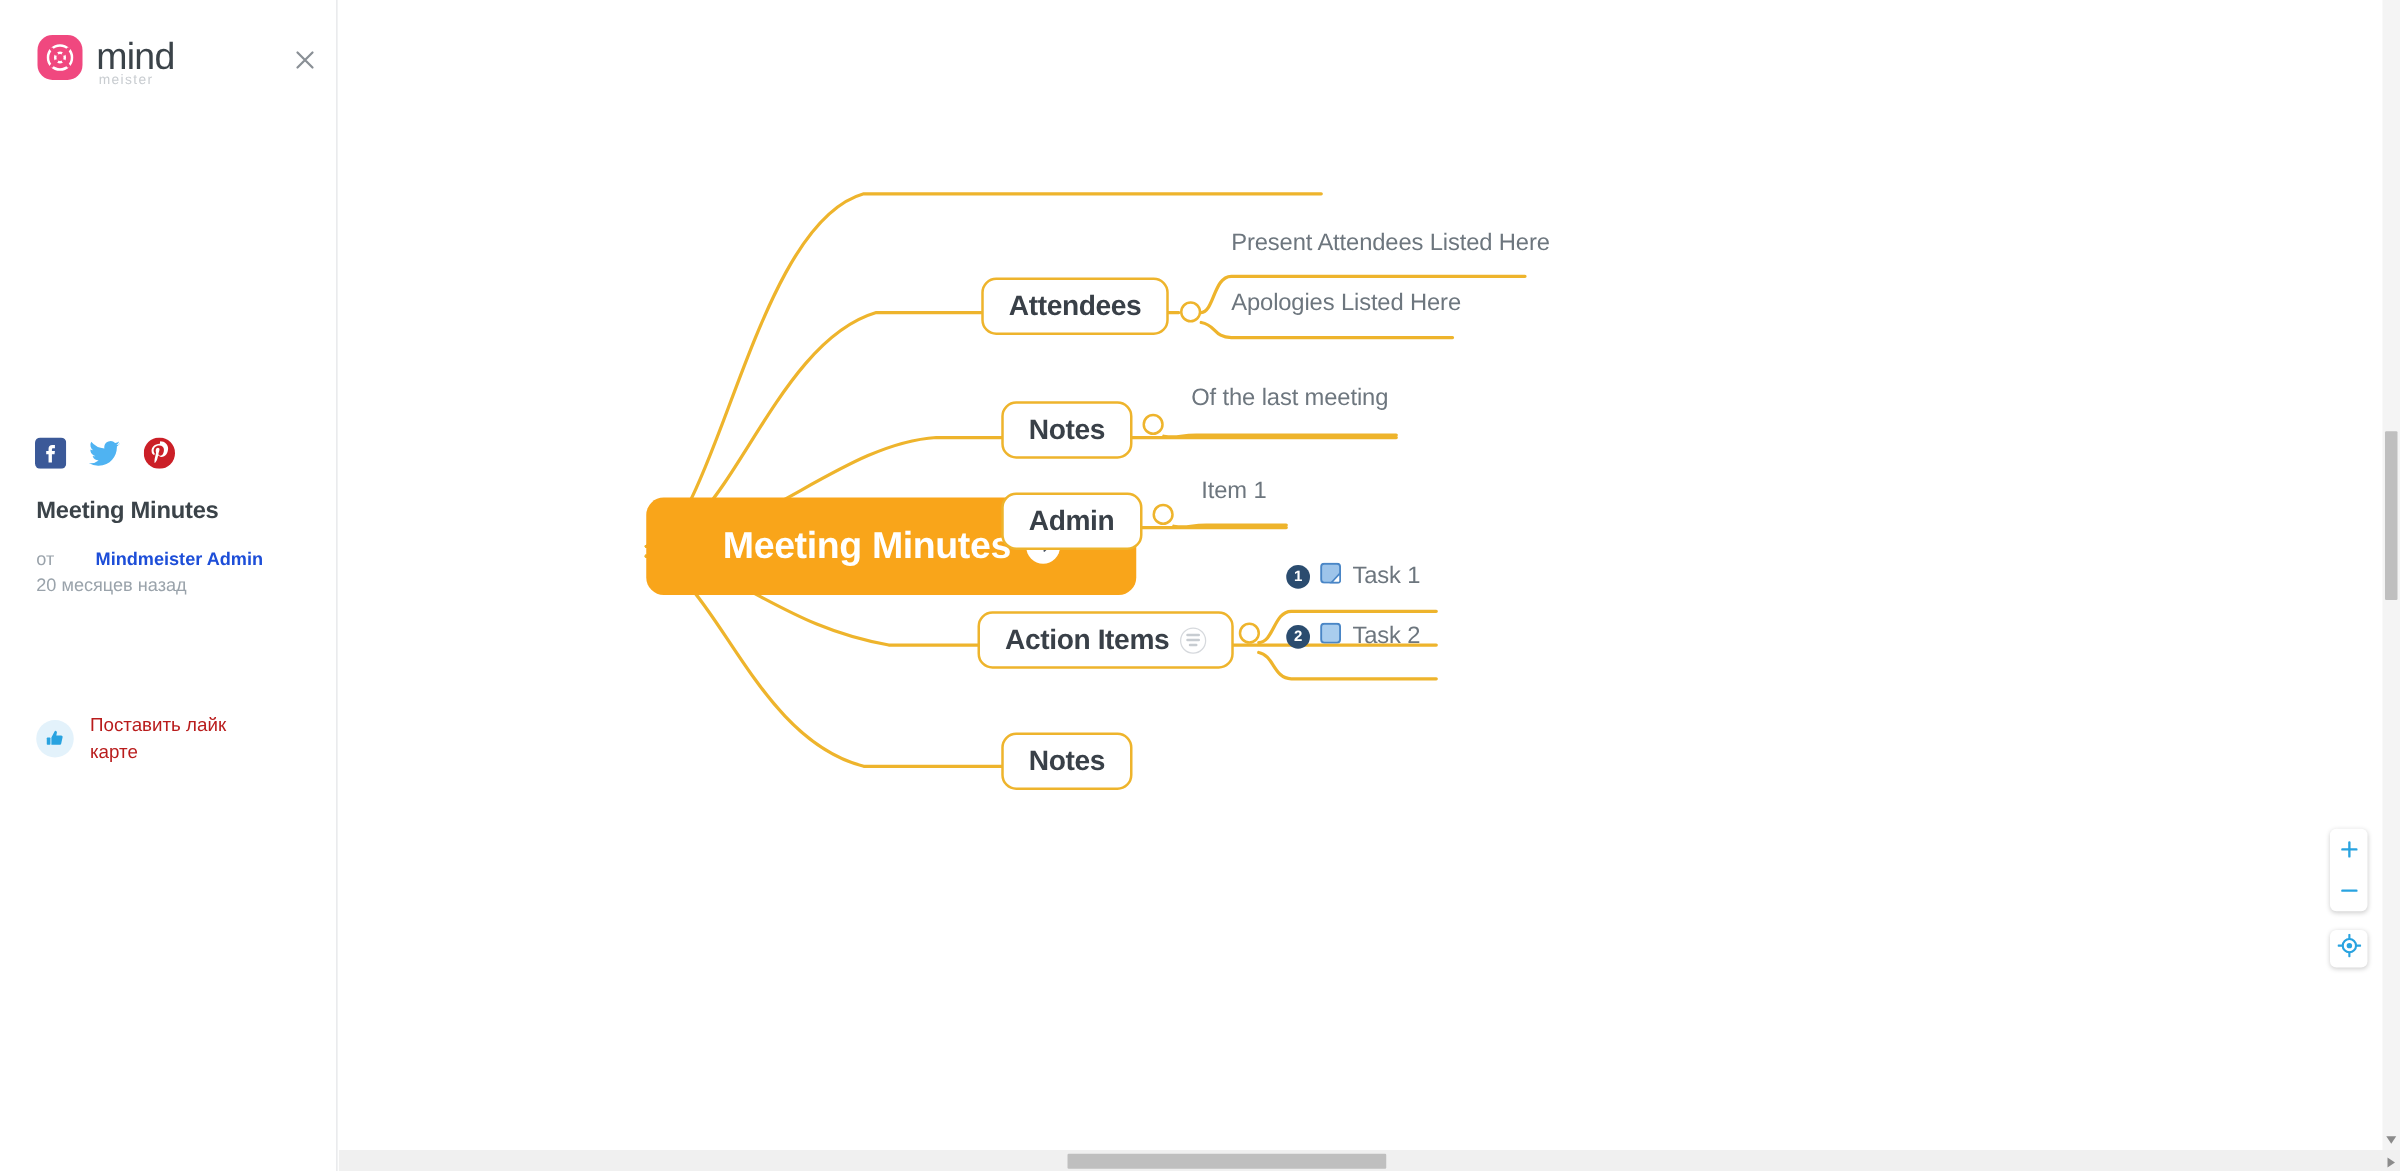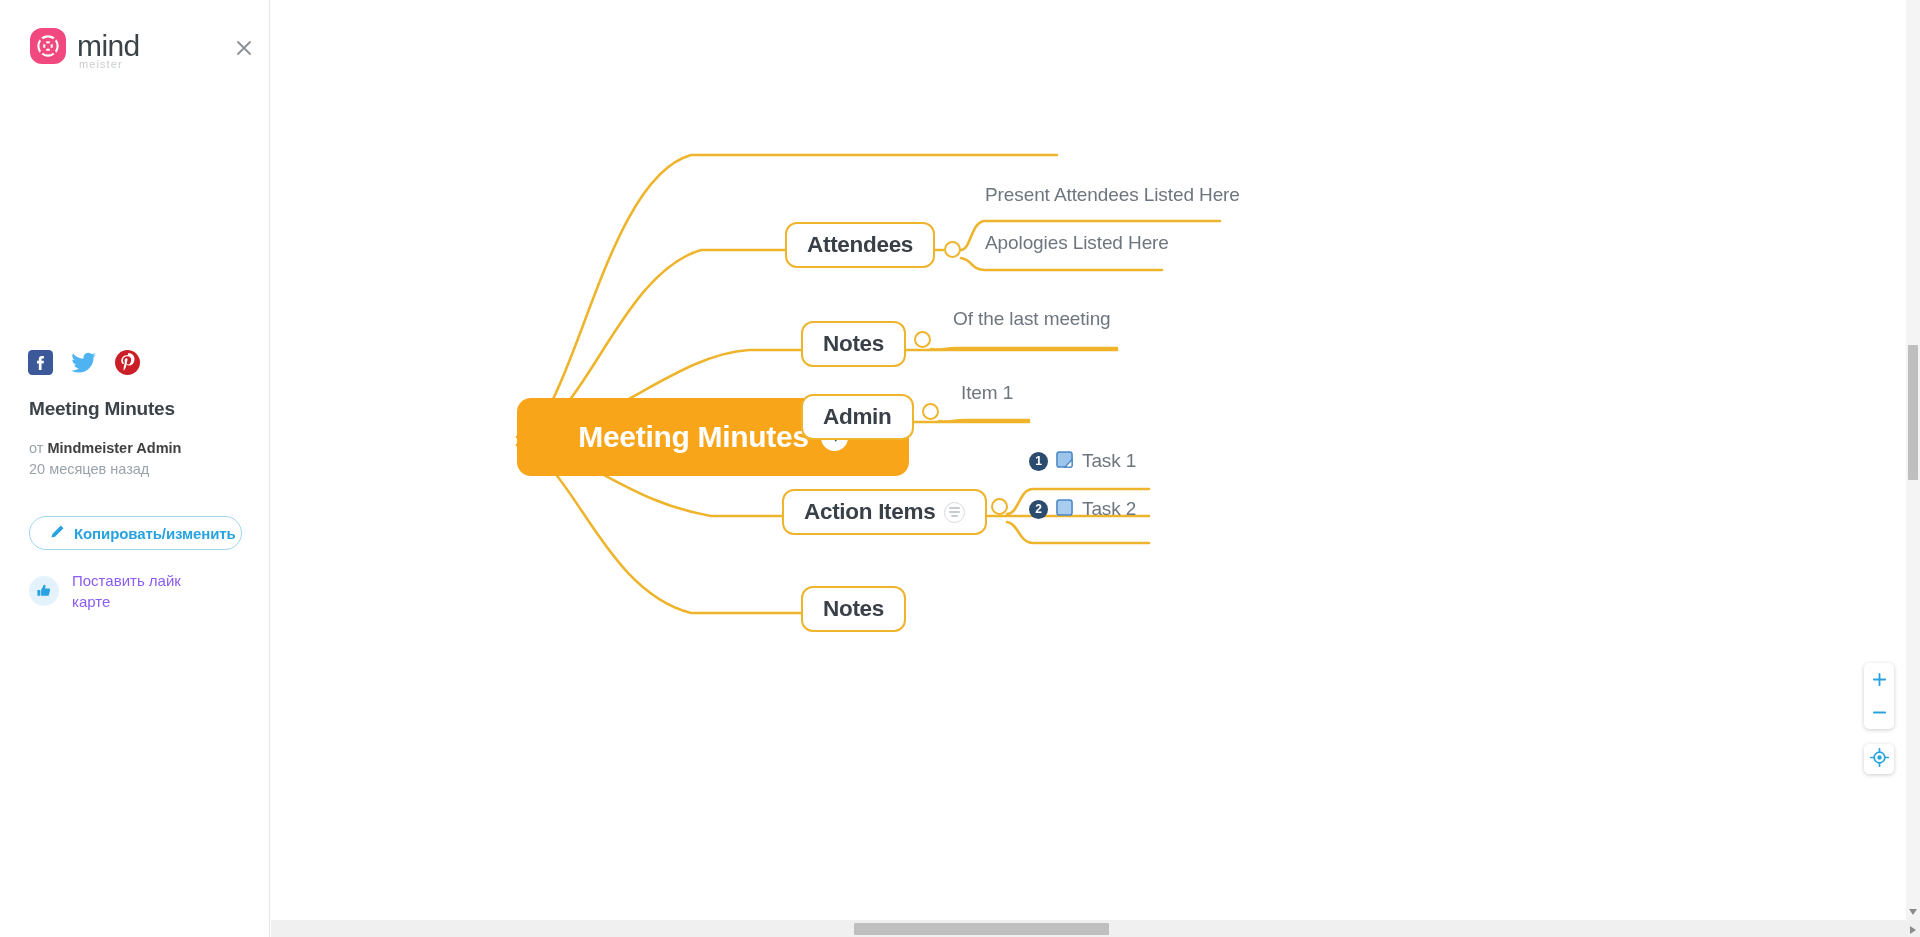--- a/index.html
+++ b/index.html
@@ -46,21 +46,21 @@
   .social-row span { display: block; cursor: pointer; }
 
   .map-title {
     position: absolute; left: 29px; top: 398px;
     font-size: 19px; font-weight: 700; color: #3b4349; letter-spacing: -0.2px;
   }
   .byline {
     position: absolute; left: 29px; top: 438px;
     font-size: 14.5px; color: #9aa3ab; line-height: 21px;
   }
-  .byline b { color: #404040; font-weight: 700; }
+  .byline b { color: #1d4ed8; font-weight: 700; margin-left: 29px; }
   .byline .when { display: block; color: #9aa3ab; }
 
   .copy-btn {
     position: absolute; left: 29px; top: 516px;
     width: 213px; height: 34px;
     border: 1.5px solid #9fd5ef; border-radius: 19px;
     background: #fff;
     display: flex; align-items: center; cursor: pointer;
     overflow: hidden;
   }
@@ -69,21 +69,21 @@
     margin-left: 9px; font-size: 15px; font-weight: 700;
     color: #29a3e0; white-space: nowrap; letter-spacing: -0.1px;
   }
 
   .like-row { position: absolute; left: 29px; top: 570px; display: flex; align-items: center; cursor: pointer; }
   .like-ic {
     width: 30px; height: 30px; border-radius: 50%; background: #e3f2fb;
     display: flex; align-items: center; justify-content: center; flex: 0 0 auto;
   }
   .like-lbl {
-    margin-left: 13px; font-size: 15px; color: #8b5cf6; line-height: 21px; max-width: 110px;
+    margin-left: 13px; font-size: 15px; color: #b91c1c; line-height: 21px; max-width: 110px;
   }
 
   
   .canvas {
     position: absolute; left: 271px; top: 0;
     width: 1649px; height: 937px;
     background: #ffffff;
     overflow: hidden;
   }
   .map-layer { position: absolute; left: 0; top: 0; width: 1649px; height: 920px; }
@@ -232,28 +232,20 @@
     </div>
 
     <div class="map-title">Meeting Minutes</div>
 
     <div class="byline">
       <span>от</span>
       <b>Mindmeister Admin</b>
       <span class="when">20 месяцев назад</span>
     </div>
 
-    <div class="copy-btn">
-      <span class="pencil">
-        <svg width="15" height="15" viewBox="0 0 16 16">
-          <path d="M11.6 1.6 14.4 4.4 5.3 13.5 1.6 14.4 2.5 10.7z" fill="#29a3e0"></path>
-        </svg>
-      </span>
-      <span class="lbl">Копировать/изменить</span>
-    </div>
 
     <div class="like-row">
       <span class="like-ic">
         <svg width="17" height="17" viewBox="0 0 18 18">
           <path d="M5.4 7.4 8.2 2.2c.2-.4.7-.6 1.1-.4.6.2.9.8.8 1.4l-.5 2.6h4.1c.8 0 1.4.7 1.2 1.5l-1.2 5.3c-.1.6-.7 1-1.3 1H5.4z" fill="#29a3e0"></path>
           <rect x="1.5" y="7.4" width="3.1" height="6.2" rx="0.6" fill="#29a3e0"></rect>
         </svg>
       </span>
       <span class="like-lbl">Поставить лайк карте</span>
     </div>

